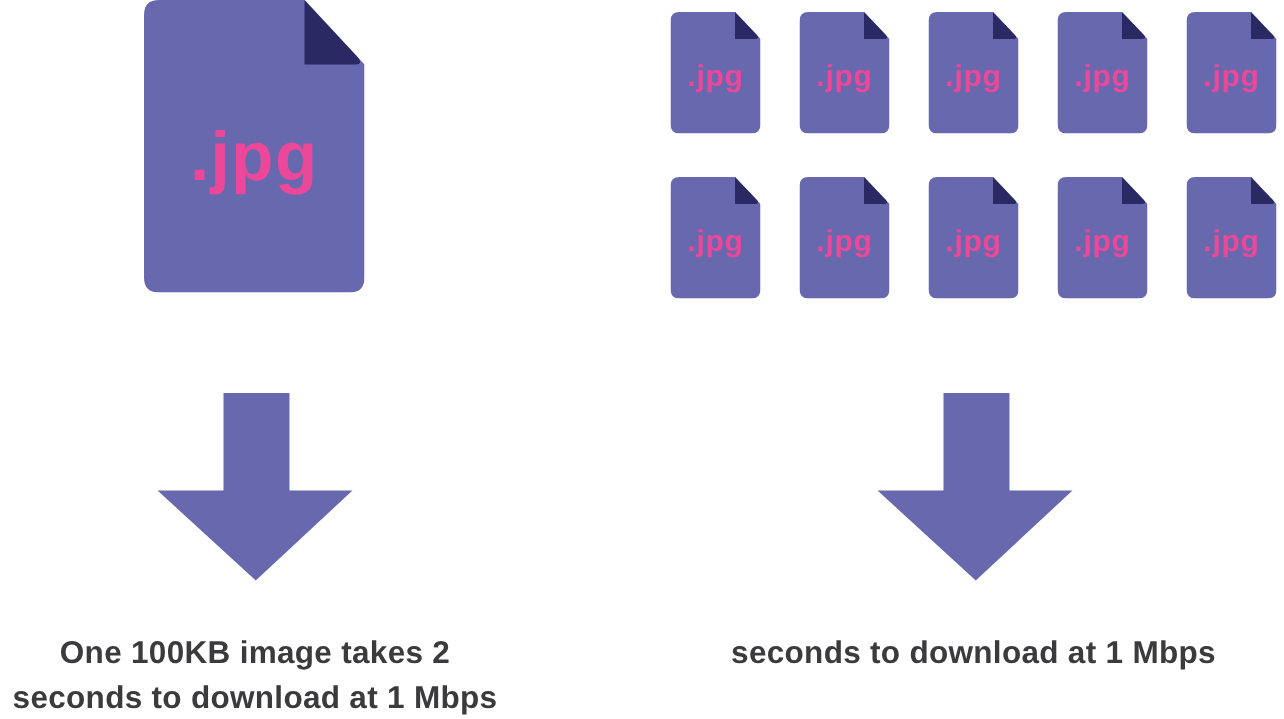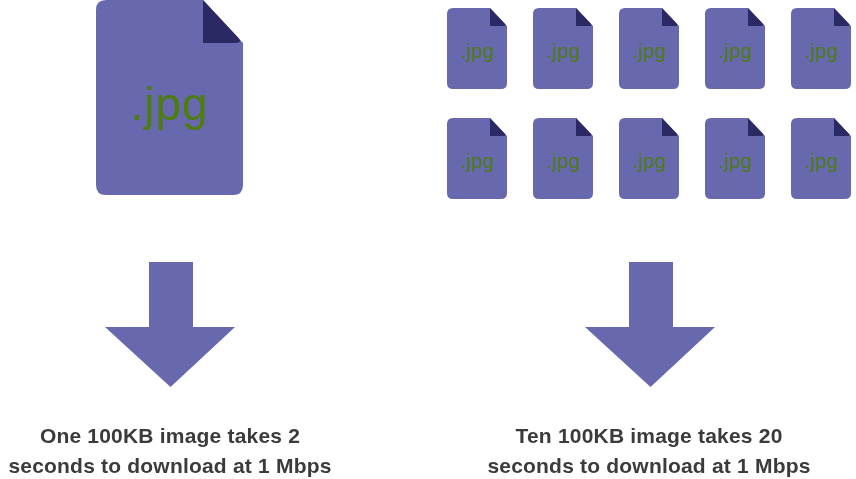--- a/index.html
+++ b/index.html
@@ -4,21 +4,21 @@
 <style>
   html,body{margin:0;padding:0;background:#fff;}
   #canvas{
     position:relative;width:856px;height:479px;background:#fff;overflow:hidden;
     font-family:"Liberation Sans",sans-serif;
   }
   .file-icon{position:absolute;}
   .file-icon svg{position:absolute;left:0;top:0;width:100%;height:100%;display:block;}
   .file-label{
     position:absolute;inset:0;display:flex;align-items:center;justify-content:center;
-    color:#4d7c0f;font-weight:normal;letter-spacing:1px;
+    color:#ec4899;font-weight:bold;letter-spacing:1px;
   }
   .file-icon.big{left:96px;top:0;width:147px;height:195px;}
   .file-icon.big .file-label{font-size:46px;padding-top:12px;}
   .small-files-grid{
     position:absolute;left:447px;top:8px;width:404px;
     display:grid;grid-template-columns:repeat(5,60px);column-gap:26px;row-gap:29px;
   }
   .file-icon.small{position:relative;width:60px;height:81px;}
   .file-icon.small .file-label{font-size:20px;padding-top:5px;letter-spacing:0.5px;}
   .down-arrow{position:absolute;width:160px;height:165px;top:250px;}
@@ -126,17 +126,16 @@
     <path d="M50,28 Q50,25 53,25 L100,25 Q103,25 103,28 L103,94 L140,94 L75.5,154 L10,94 L50,94 Z" fill="#ffffff"></path>
     <path d="M54,12 L98,12 L98,77 L140,77 L75.5,137 L10,77 L54,77 Z" fill="#6768AE"></path>
   </svg>
 
   <div class="caption left">
     <div>One 100KB image takes 2</div>
     <div>seconds to download at 1 Mbps</div>
   </div>
 
   <div class="caption right">
-    <div>Ten 100KB image takes 20</div>
     <div>seconds to download at 1 Mbps</div>
   </div>
 
 </div>
 
 </body></html>

